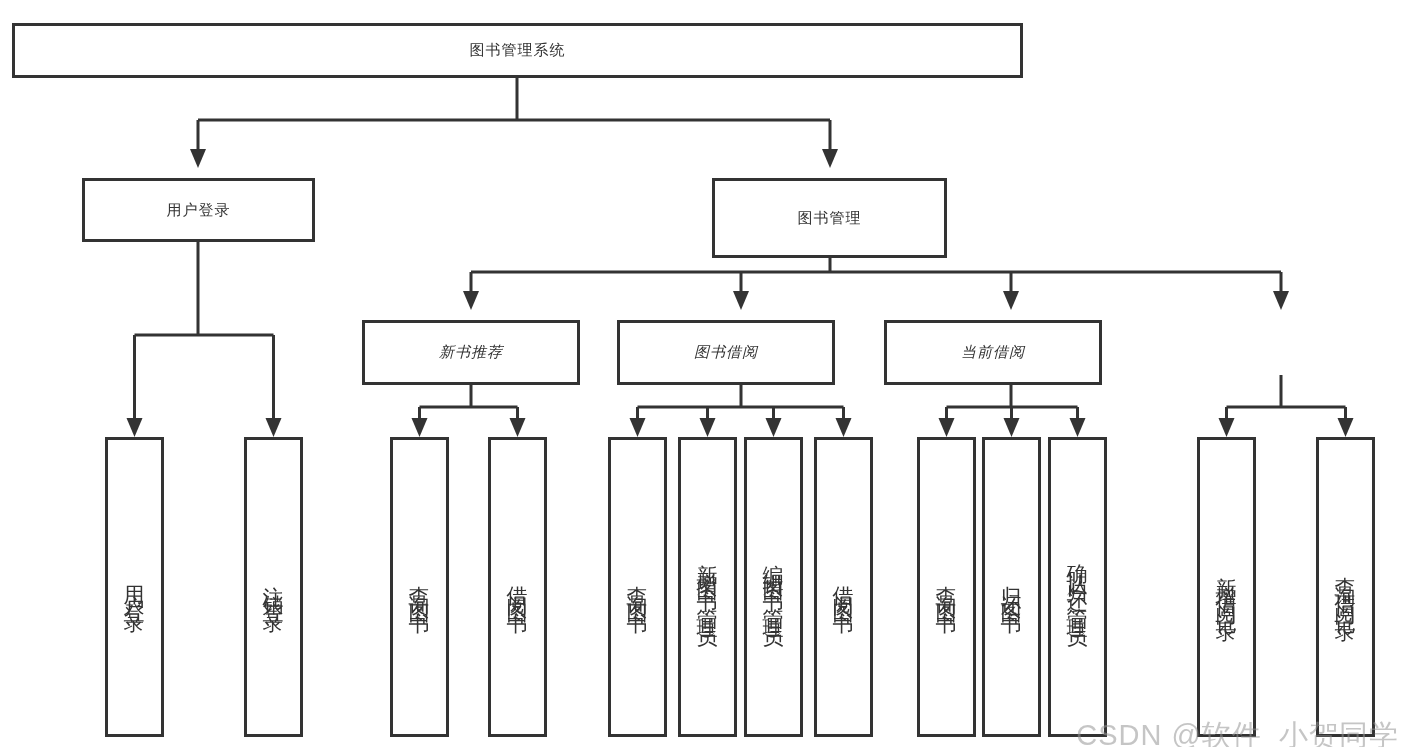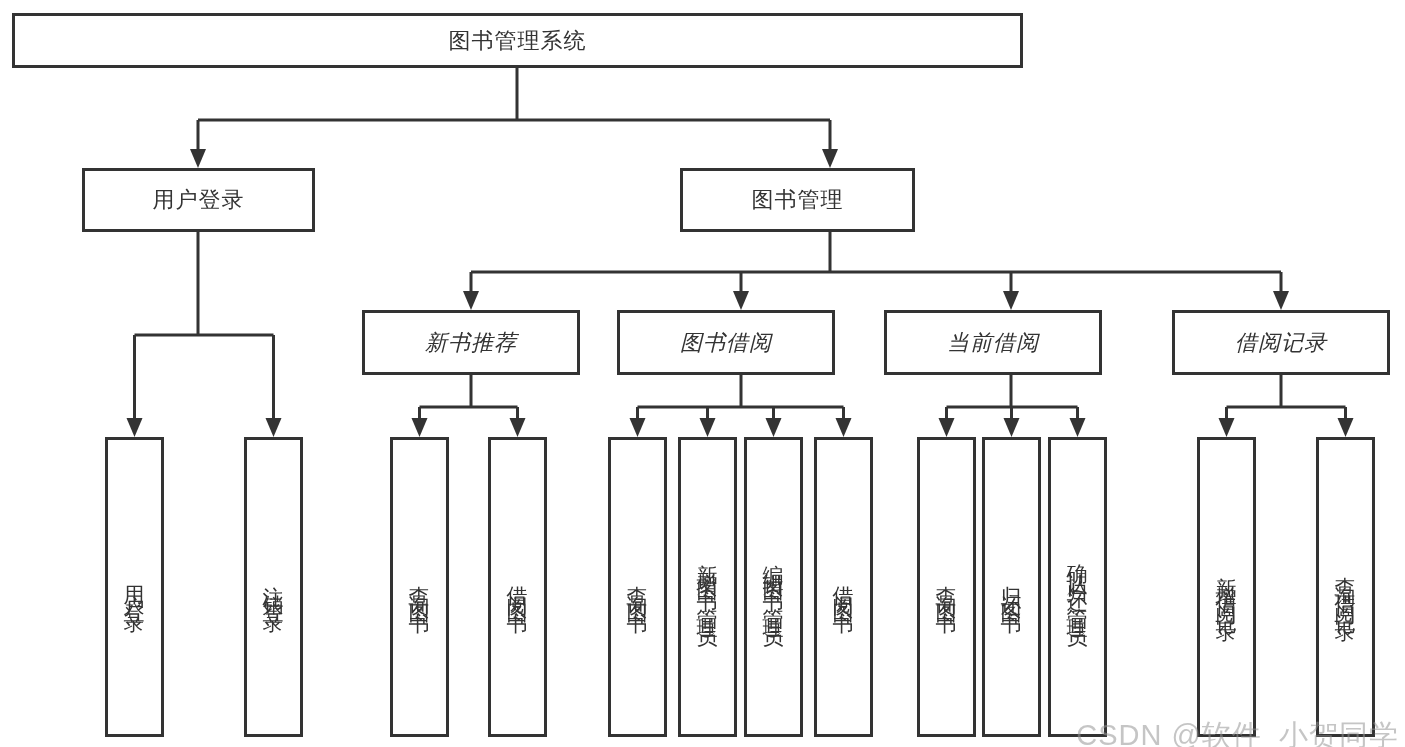--- a/index.html
+++ b/index.html
@@ -27,39 +27,40 @@
     border: 3px solid #333333;
     background: #ffffff;
     color: #333333;
     display: flex;
     align-items: center;
     justify-content: center;
     text-align: center;
     z-index: 2;
   }
   .node.h {
-    font-size: 22px;
+    font-size: 15px;
     letter-spacing: 1px;
+    margin-top: 10px;
   }
   .node.v {
     top: 437px;
     width: 59px;
     height: 300px;
   }
   .node.v .vtext {
     writing-mode: vertical-rl;
     text-orientation: mixed;
     font-size: 21px;
     letter-spacing: 9px;
     line-height: 1;
     white-space: nowrap;
   }
   .root-box   { left: 12px;  top: 13px;  width: 1011px; height: 55px; }
   .n-login    { left: 82px;  top: 168px; width: 233px;  height: 64px; }
-  .n-mgmt     { left: 680px; top: 168px; width: 235px;  height: 64px; }
+  .n-mgmt     { left: 712px; top: 168px; width: 235px;  height: 80px; }
   .lvl3       { top: 310px;  width: 218px; height: 65px; font-style: italic; }
   .l3-0 { left: 362px; }
   .l3-1 { left: 617px; }
   .l3-2 { left: 884px; }
   .l3-3 { left: 1172px; }
   .lf-0  { left: 105px; }
   .lf-1  { left: 244px; }
   .lf-2  { left: 390px; }
   .lf-3  { left: 488px; }
   .lf-4  { left: 608px; }
@@ -140,23 +141,20 @@
 
   <div class="node h lvl3 l3-0">
     <span>新书推荐</span>
   </div>
   <div class="node h lvl3 l3-1">
     <span>图书借阅</span>
   </div>
   <div class="node h lvl3 l3-2">
     <span>当前借阅</span>
   </div>
-  <div class="node h lvl3 l3-3">
-    <span>借阅记录</span>
-  </div>
 
   <div class="node v lf-0">
     <span class="vtext">用户登录</span>
   </div>
   <div class="node v lf-1">
     <span class="vtext">注销登录</span>
   </div>
 
   <div class="node v lf-2">
     <span class="vtext">查询图书</span>

